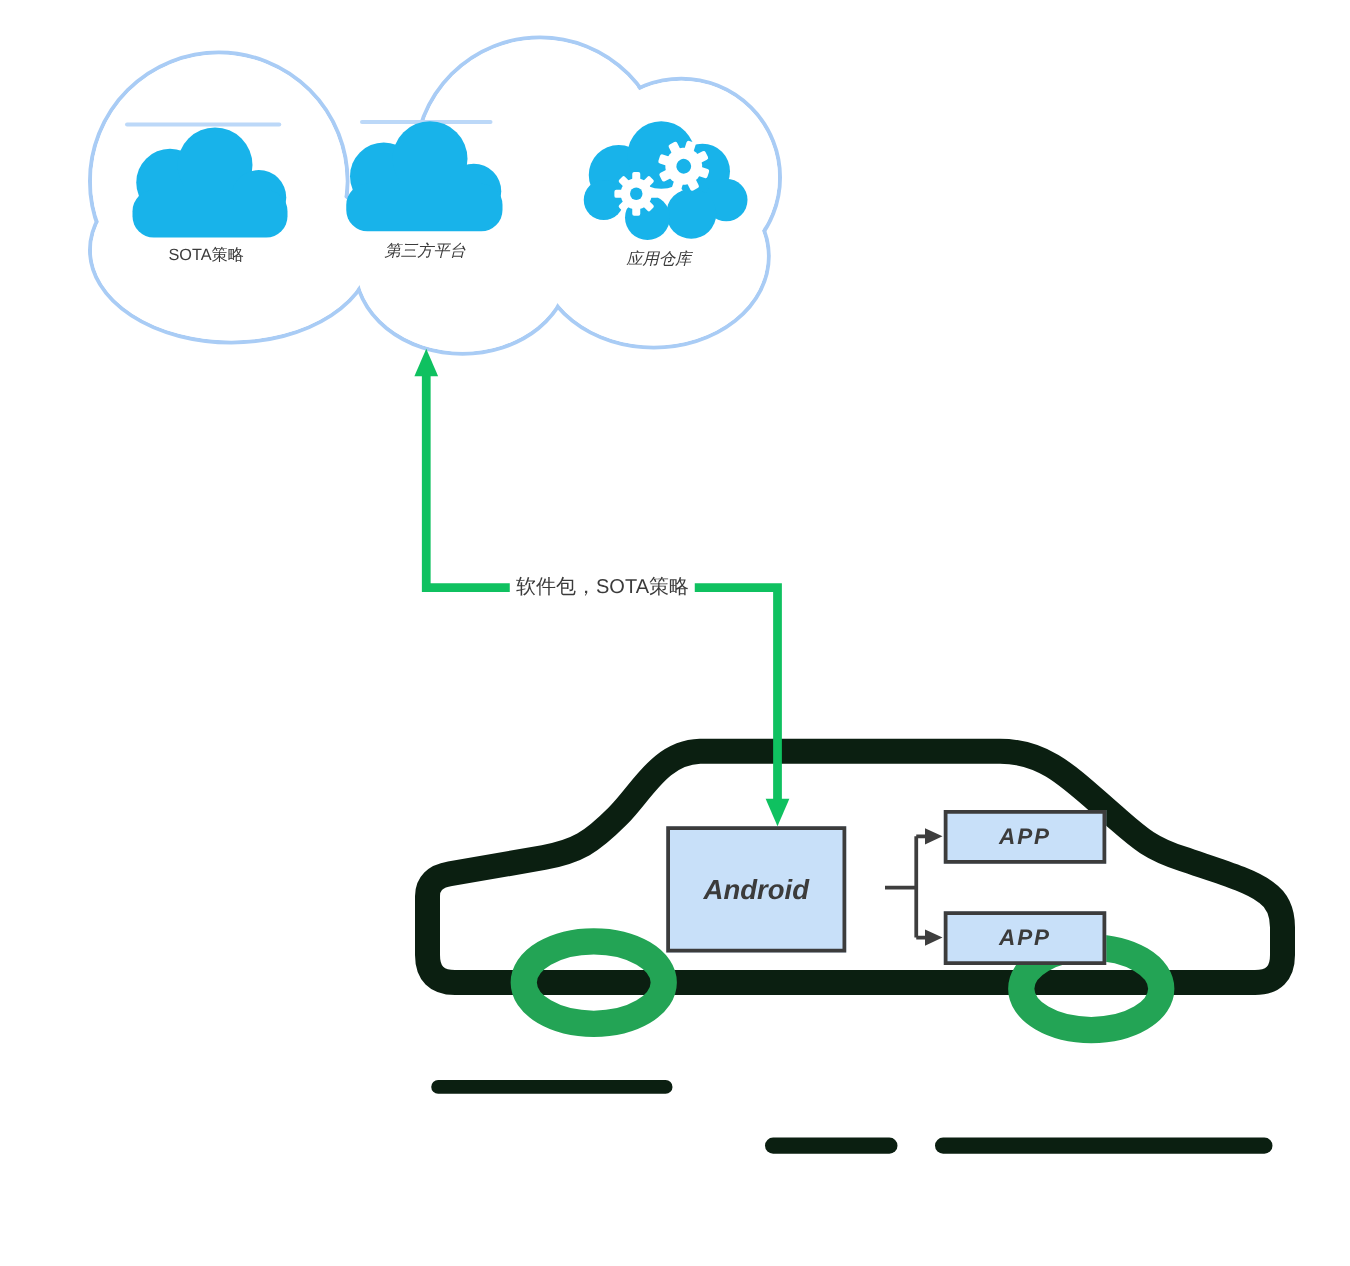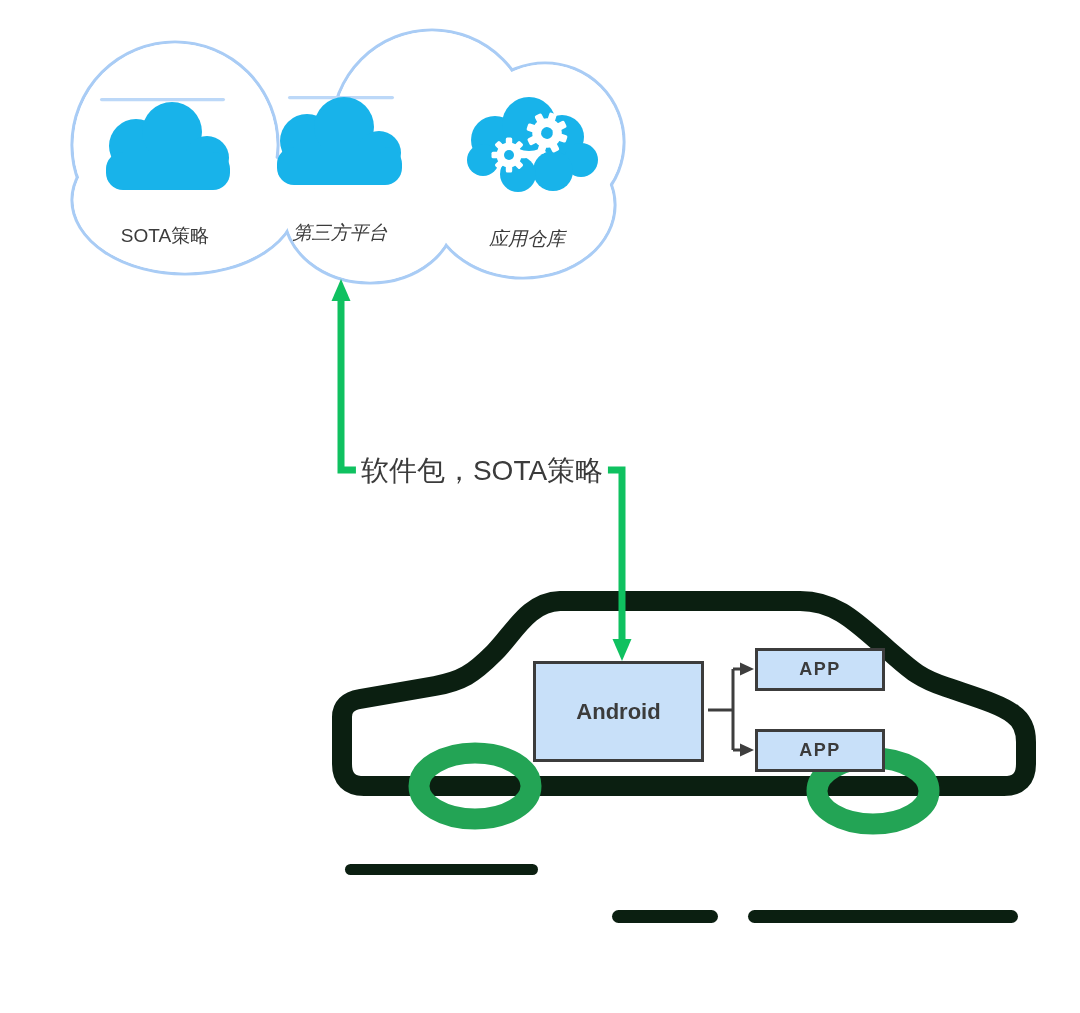--- a/index.html
+++ b/index.html
@@ -34,34 +34,34 @@
   .ground{fill:var(--car-dark);}
   .wheel{fill:none;stroke:var(--wheel-green);stroke-width:21px;}
   .green-line{fill:none;stroke:var(--arrow-green);stroke-width:7px;}
   .green-head{fill:var(--arrow-green);}
   .conn{fill:none;stroke:#3E3E3E;stroke-width:3px;}
   .conn-head{fill:#3E3E3E;}
 
   
   .cloud-label{
     position:absolute;transform:translateX(-50%);
-    font-size:19px;color:var(--text);white-space:nowrap;margin-top:28px;
+    font-size:13px;color:var(--text);white-space:nowrap;
   }
   .pkg-label{
     position:absolute;transform:translate(-50%,-50%);
-    font-size:28px;color:var(--text);white-space:nowrap;
+    font-size:16px;color:var(--text);white-space:nowrap;
     background:var(--bg);padding:1px 5px;line-height:1.25;
   }
   .box{
     position:absolute;box-sizing:border-box;
     background:var(--box-fill);border:3px solid var(--box-border);
     display:flex;align-items:center;justify-content:center;
-    color:var(--text);font-weight:bold;
-  }
-  .box.android{left:533px;top:661px;width:171px;height:101px;font-size:22px;}
+    color:var(--text);font-weight:bold;font-style:italic;
+  }
+  .box.android{left:533px;top:661px;width:144px;height:101px;font-size:22px;}
   .box.app1{left:755px;top:648px;width:130px;height:43px;font-size:18px;letter-spacing:1.5px;}
   .box.app2{left:755px;top:729px;width:130px;height:43px;font-size:18px;letter-spacing:1.5px;}
 </style>
 </head>
 <body>
 
 <div class="stage">
 
   <svg class="art" width="1080" height="1013" viewBox="0 0 1080 1013">
 

